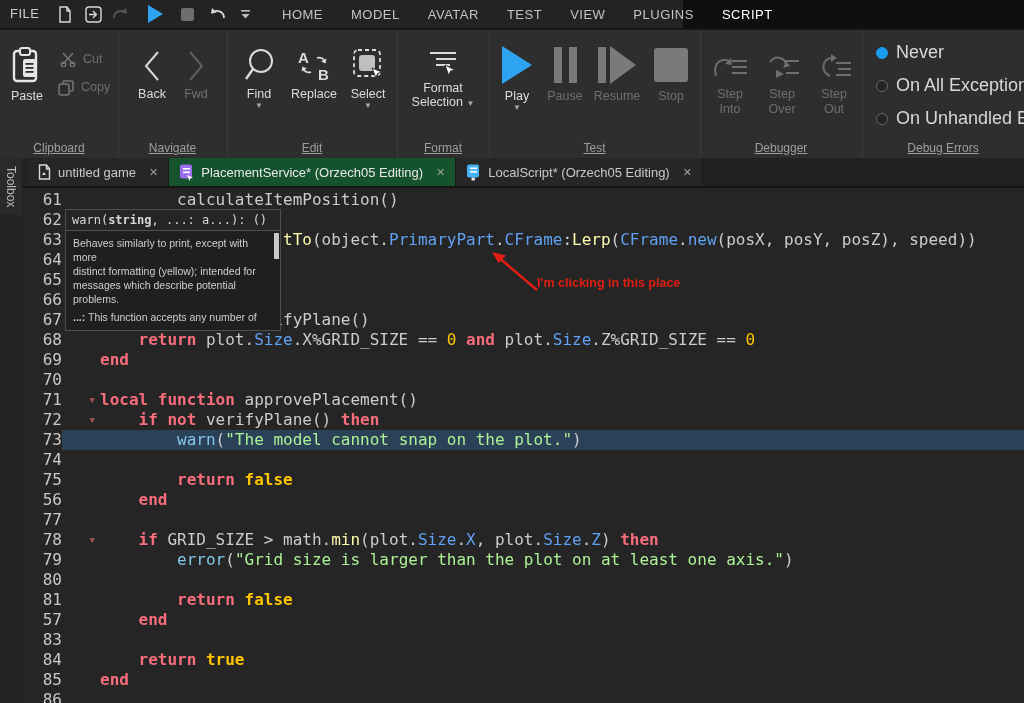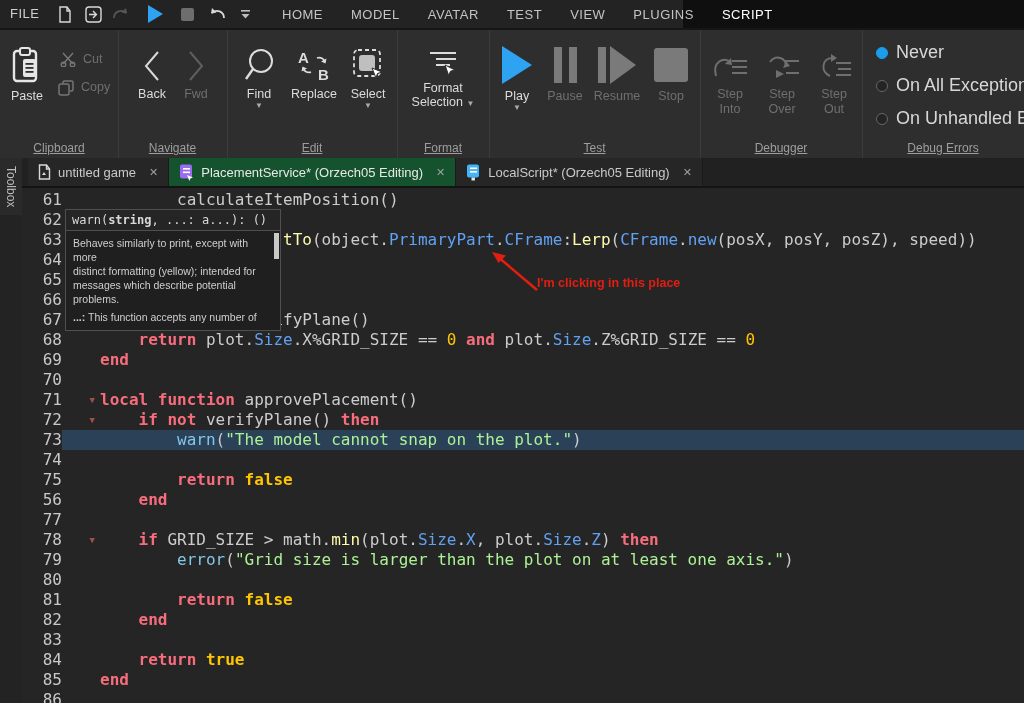--- a/index.html
+++ b/index.html
@@ -435,21 +435,21 @@
       <span class="ln">80</span>
       <span class="fold"></span>
       <span class="codecell"></span>
     </div>
     <div class="erow">
       <span class="ln">81</span>
       <span class="fold"></span>
       <span class="codecell"><span>        </span><span class="tk-k">return</span><span> </span><span class="tk-bool">false</span></span>
     </div>
     <div class="erow">
-      <span class="ln">82</span>
+      <span class="ln">57</span>
       <span class="fold"></span>
       <span class="codecell"><span>    </span><span class="tk-k">end</span></span>
     </div>
     <div class="erow">
       <span class="ln">83</span>
       <span class="fold"></span>
       <span class="codecell"></span>
     </div>
     <div class="erow">
       <span class="ln">84</span>

